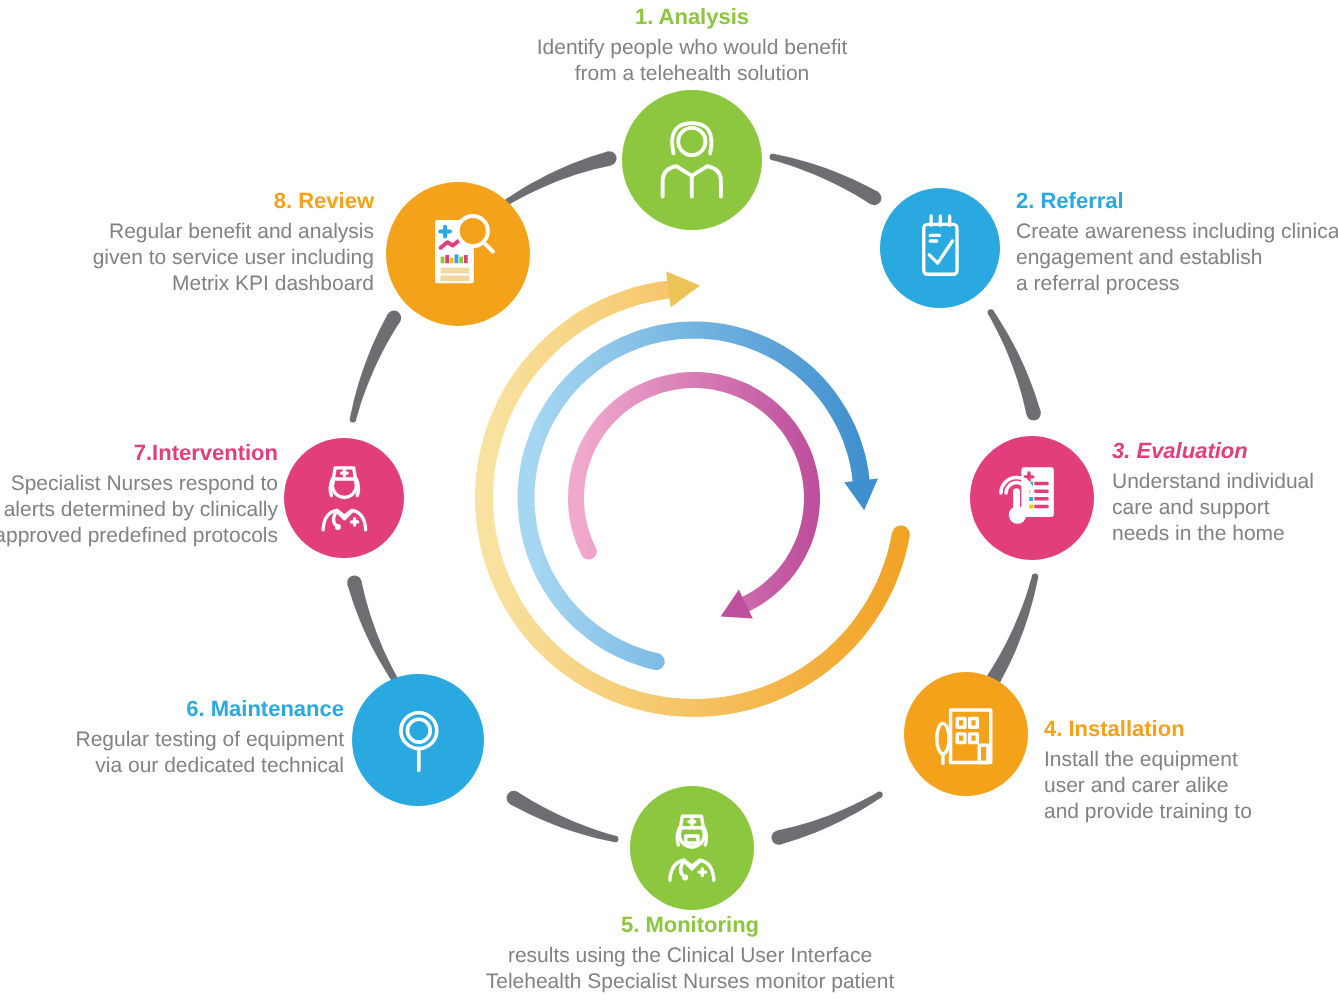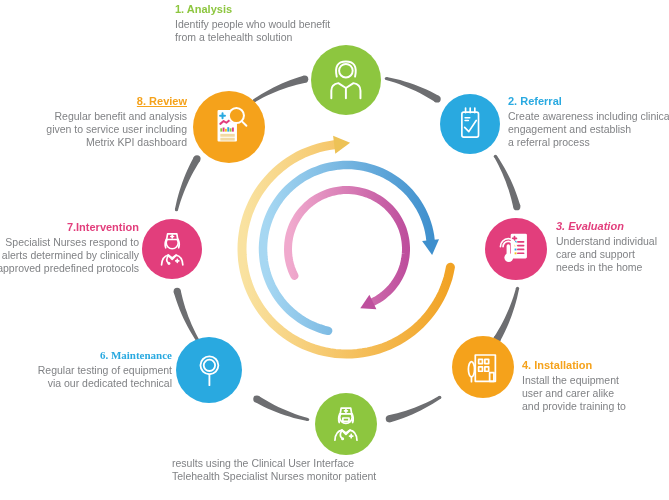--- a/index.html
+++ b/index.html
@@ -29,21 +29,21 @@
   .n3{left:485px;top:218px;width:62px;height:62px;}
   .n4{left:452px;top:336px;width:62px;height:62px;}
   .n5{left:315px;top:393px;width:62px;height:62px;}
   .n6{left:176px;top:337px;width:66px;height:66px;}
   .n7{left:142px;top:219px;width:60px;height:60px;}
   .n8{left:193px;top:91px;width:72px;height:72px;}
   
   .label{position:absolute;font-size:10.5px;line-height:13px;color:var(--pal-text);}
   .label .t{font-size:11px;font-weight:bold;margin-bottom:2px;}
   .label .ln{white-space:nowrap;}
-  .c{} .r{text-align:right;} .l{text-align:left;}
+  .c{text-align:center;} .r{text-align:right;} .l{text-align:left;}
   .b1{left:175px;top:3px;width:342px;}
   .b2{left:508px;top:95px;}
   .b3{left:556px;top:220px;}
   .b4{left:522px;top:349px;margin-top:10px;}
   .b5{left:172px;top:457px;width:346px;}
   .b6{right:497px;top:349px;}
   .b7{right:530px;top:221px;}
   .b8{right:482px;top:95px;}
 </style>
 </head>
@@ -221,37 +221,38 @@
   </div>
 
   <div class="label b4 l">
     <div class="t" style="color: rgb(245, 162, 27);">4. Installation</div>
     <div class="ln">Install the equipment</div>
     <div class="ln">user and carer alike</div>
     <div class="ln">and provide training to</div>
   </div>
 
   <div class="label b5 c">
+    <div class="t" style="color: rgb(141, 198, 63);">5. Monitoring</div>
     <div class="ln">results using the Clinical User Interface</div>
     <div class="ln">Telehealth Specialist Nurses monitor patient</div>
   </div>
 
   <div class="label b6 r">
-    <div class="t" style="color: rgb(41, 169, 224); font-family: Liberation Serif, serif;">6. Maintenance</div>
+    <div class="t" style="color: rgb(41, 169, 224);">6. Maintenance</div>
     <div class="ln">Regular testing of equipment</div>
     <div class="ln">via our dedicated technical</div>
   </div>
 
   <div class="label b7 r">
     <div class="t" style="color: rgb(226, 62, 124);">7.Intervention</div>
     <div class="ln">Specialist Nurses respond to</div>
     <div class="ln">alerts determined by clinically</div>
     <div class="ln">approved predefined protocols</div>
   </div>
 
   <div class="label b8 r">
-    <div class="t" style="color: rgb(245, 162, 27); text-decoration: underline;">8. Review</div>
+    <div class="t" style="color: rgb(245, 162, 27);">8. Review</div>
     <div class="ln">Regular benefit and analysis</div>
     <div class="ln">given to service user including</div>
     <div class="ln">Metrix KPI dashboard</div>
   </div>
 
 </div>
 
 </body></html>

